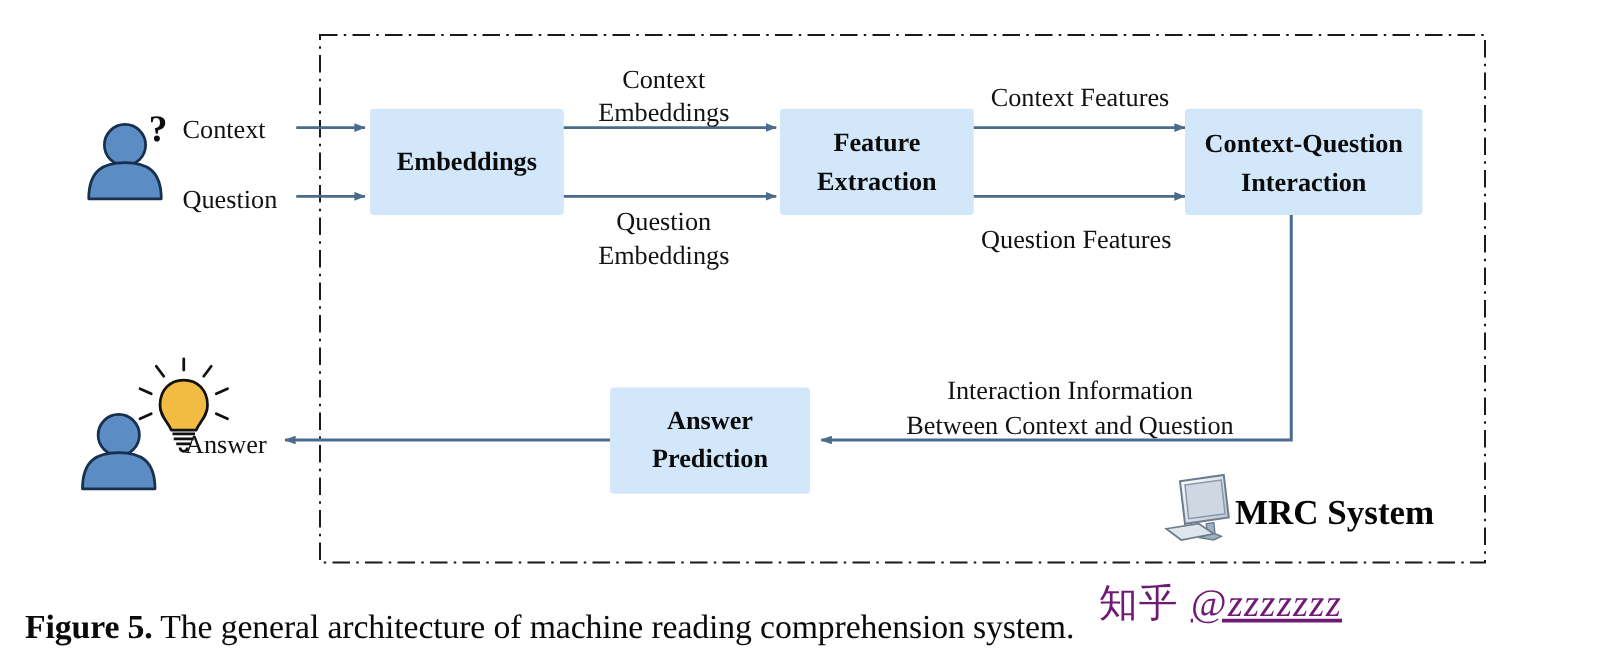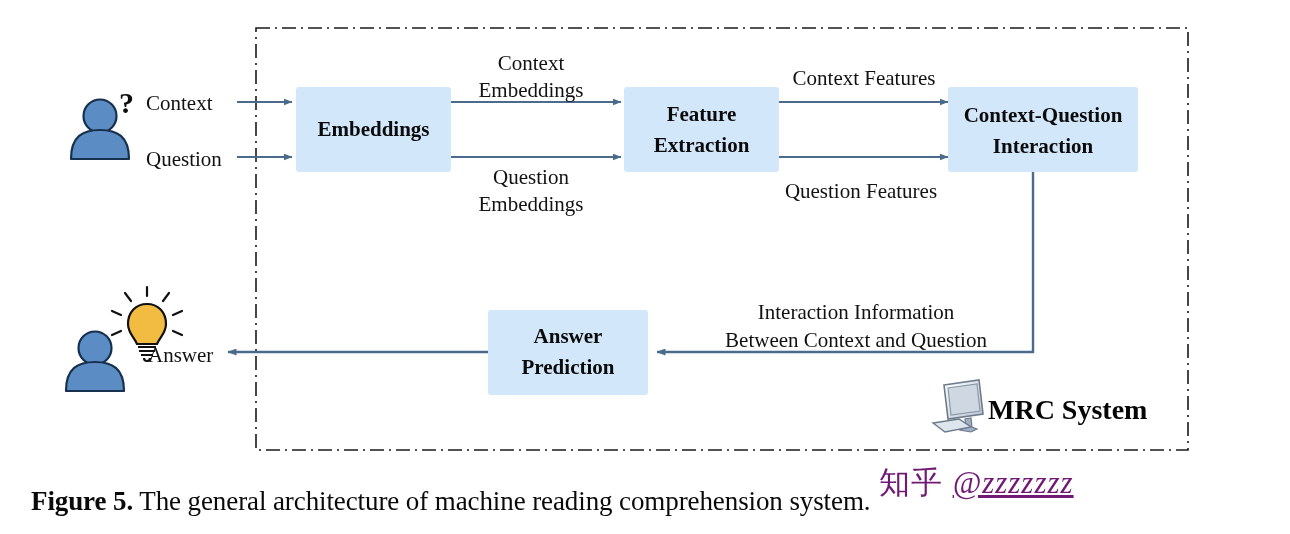--- a/index.html
+++ b/index.html
@@ -55,21 +55,20 @@
   .caption {
     position: absolute;
     left: 20px;
     top: 486px;
     width: 1250px;
     font-family: "Liberation Serif", serif;
     font-size: 27px;
     color: #0a0a0a;
     letter-spacing: -0.1px;
     white-space: nowrap;
-    margin-left: 11px;
   }
   .caption b {
     font-weight: bold;
   }
   .watermark {
     position: absolute;
     left: 879px;
     top: 462px;
     font-family: "Liberation Sans", sans-serif;
     font-size: 31px;

